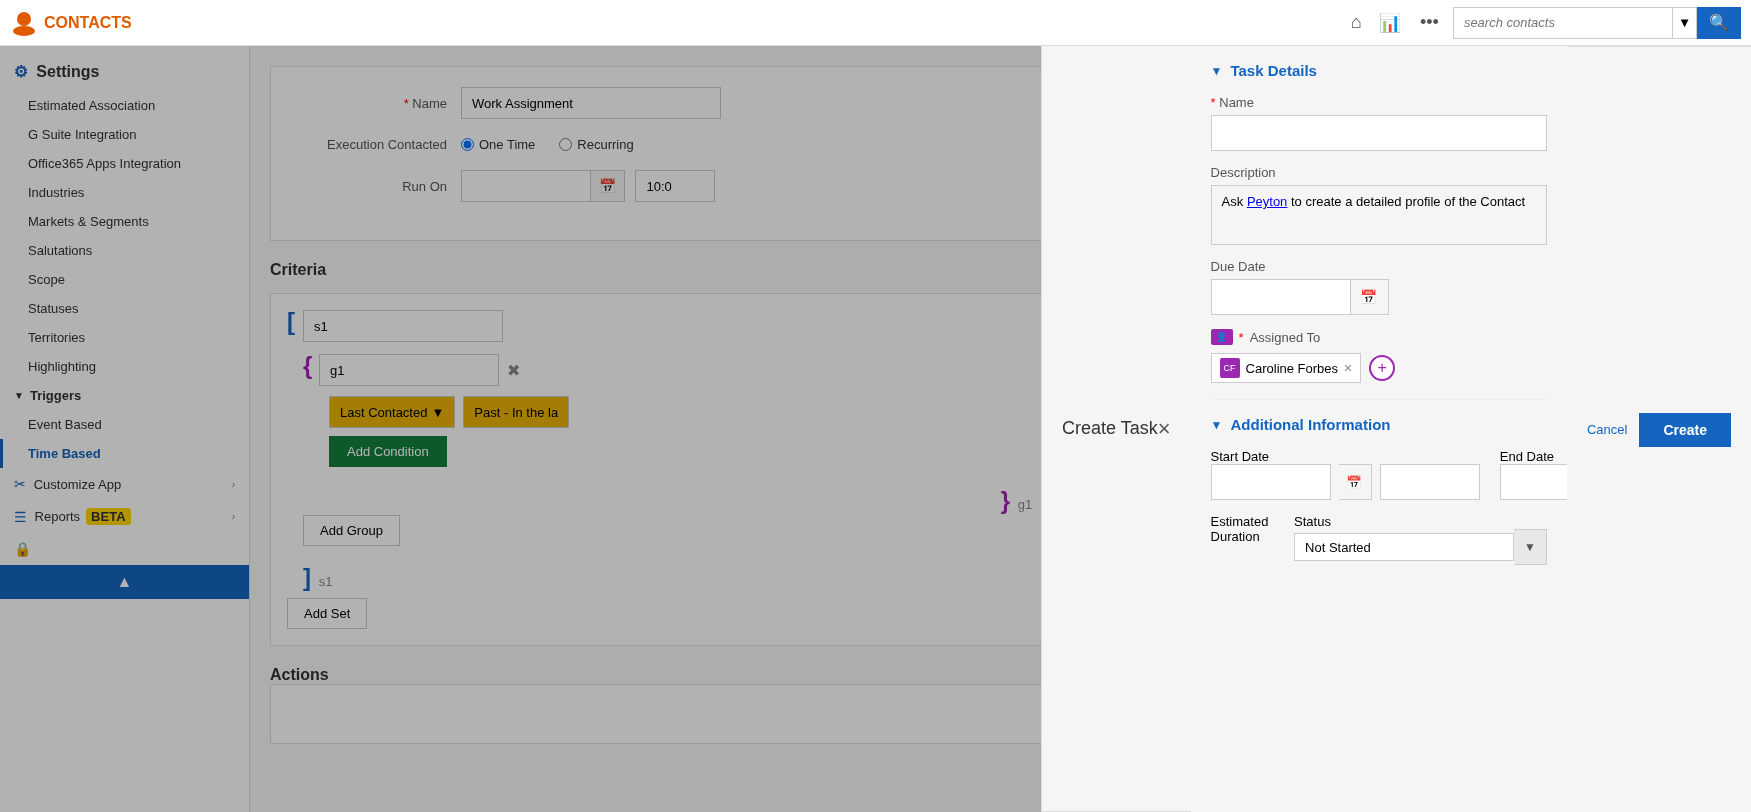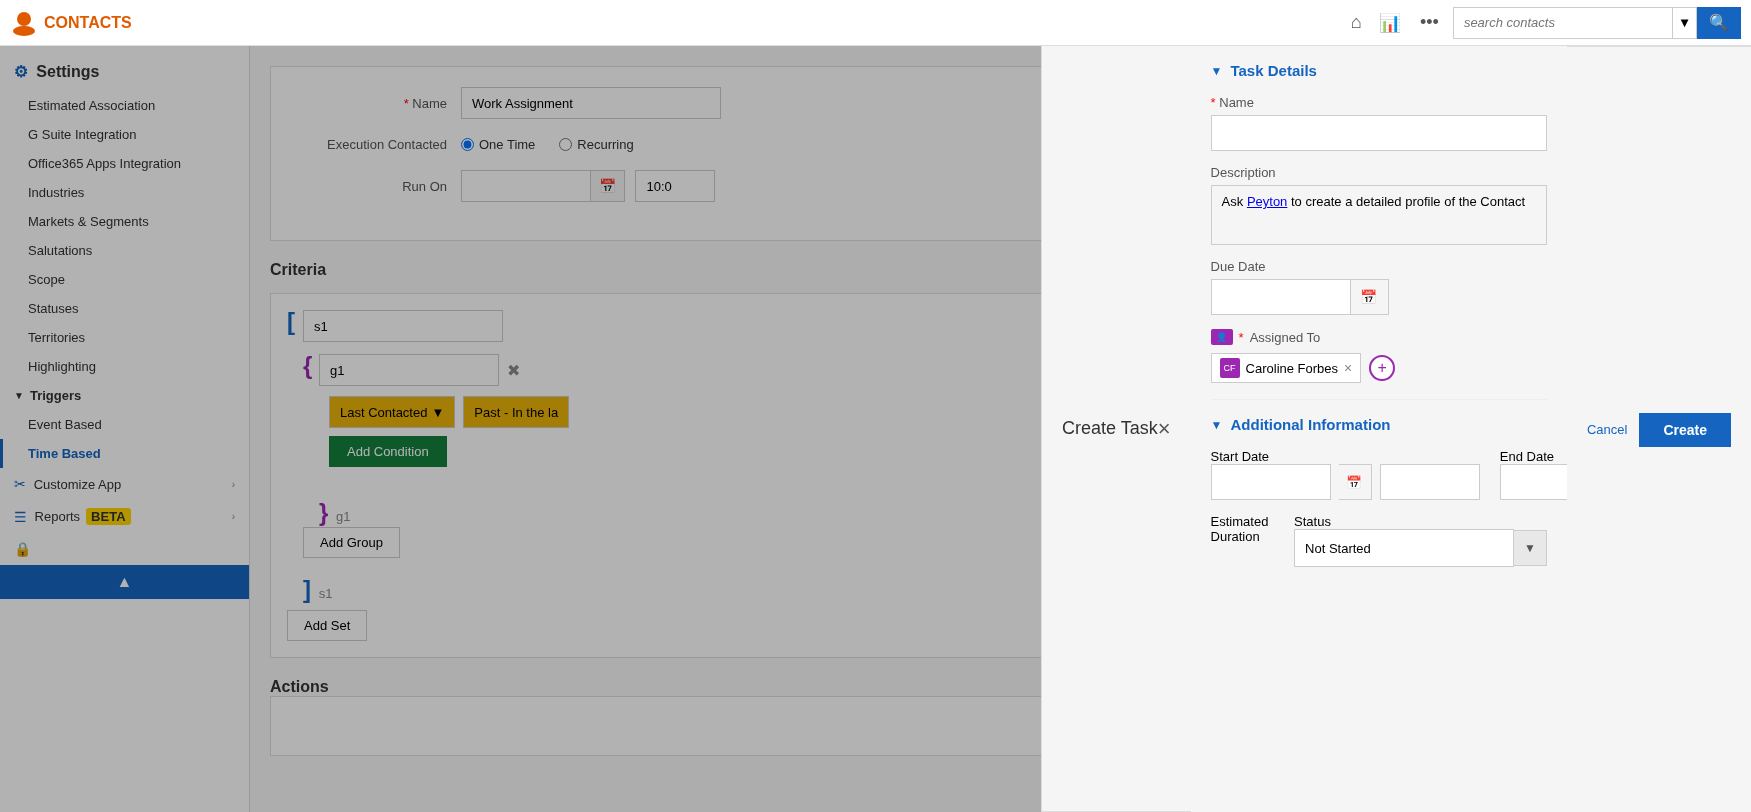--- a/index.html
+++ b/index.html
@@ -187,21 +187,21 @@
     }
     .duration-info {
       border: 1px solid #ccc; border-left: none; background: #e8e8e8;
       padding: 0 8px; height: 36px; display: flex; align-items: center;
       cursor: pointer; font-size: 14px; color: #555;
     }
 
     .status-select-wrap { display: flex; align-items: center; }
     .status-select {
       border: 1px solid #ccc; padding: 6px 10px; font-size: 13px;
-      height: 38px; width: 220px; outline: none; background: #fff; appearance: none;
+      height: 28px; width: 220px; outline: none; background: #fff; appearance: none;
     }
     .status-select-arrow {
       border: 1px solid #ccc; border-left: none; background: #e8e8e8;
       padding: 0 10px; height: 36px; display: flex; align-items: center; font-size: 12px; color: #555;
     }
 
     .modal-footer {
       display: flex; align-items: center; justify-content: flex-end; gap: 12px;
       padding: 14px 20px; background: #f5f5f5; border-top: 1px solid #ddd;
     }
@@ -331,21 +331,21 @@
               <span>Last Contacted</span>
               <span>▼</span>
             </button>
             <button class="condition-btn">
               <span>Past - In the la</span>
             </button>
           </div>
 
           <button class="add-condition-btn">Add Condition</button>
 
-          <div style="margin-top:20px;">
+          <div style="margin-top:8px;text-align:center;">
             <span style="color:#9c27b0;font-size:24px;font-weight:bold;">}</span>
             <span style="color:#888;font-size:13px;margin-left:4px;">g1</span>
           </div>
         </div>
 
         <button class="add-group-btn">Add Group</button>
 
         <div style="margin-top:8px;">
           <span style="color:#1565c0;font-size:24px;font-weight:bold;">]</span>
           <span style="color:#888;font-size:13px;margin-left:4px;">s1</span>

